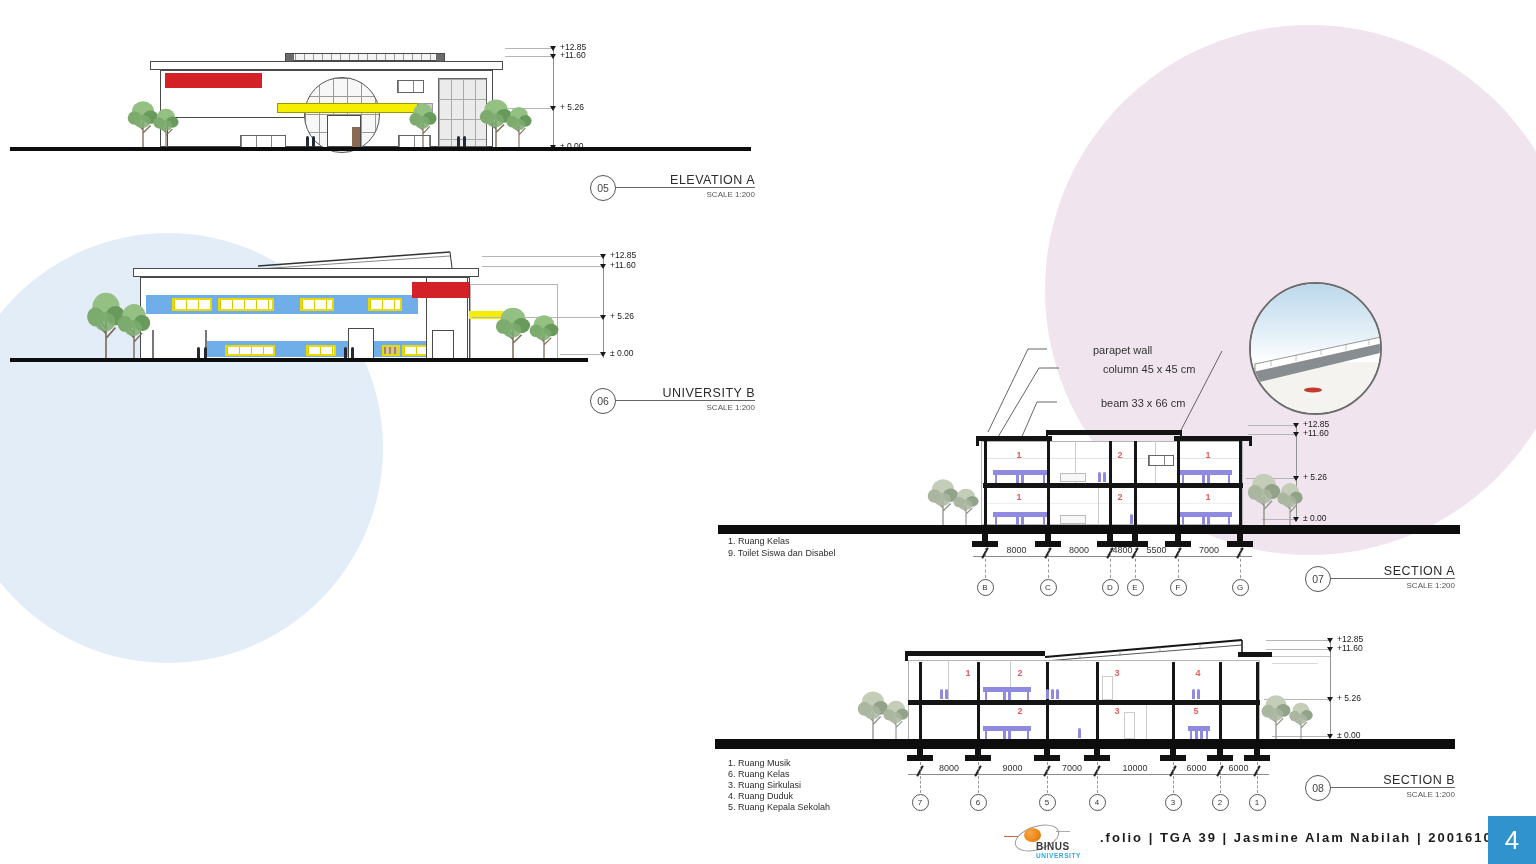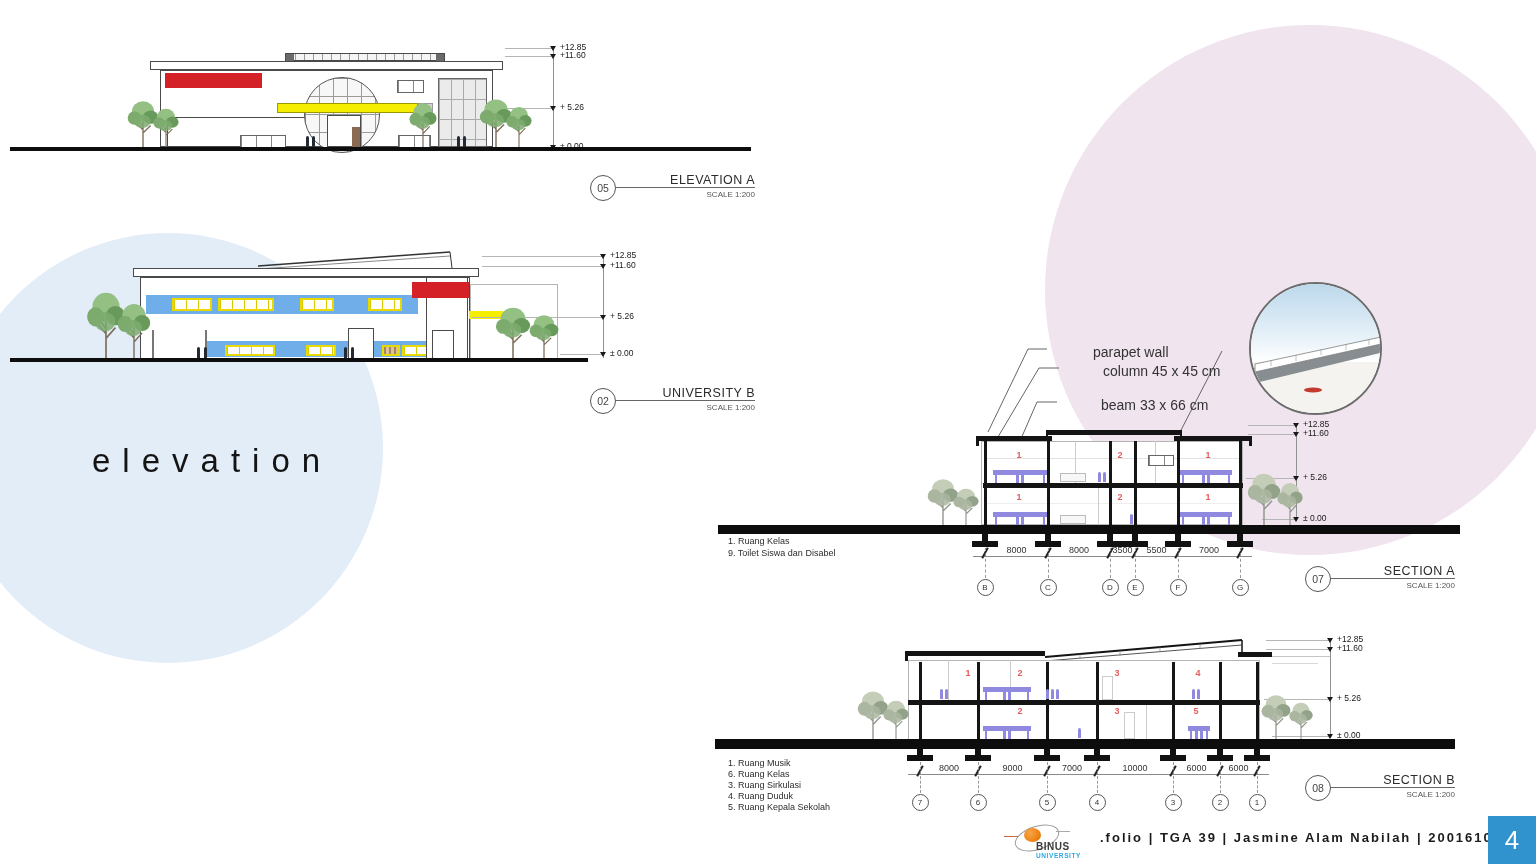--- a/index.html
+++ b/index.html
@@ -27,21 +27,21 @@
        background-size:12px 20px;}
   .circwin{position:absolute;width:76px;height:76px;border:1.5px solid #555;border-radius:50%;background:#f7f7f7;
        background-image:linear-gradient(#9a9a9a 1px,transparent 1px),linear-gradient(90deg,#9a9a9a 1px,transparent 1px);
        background-size:14px 18px;box-sizing:border-box;}
   .clerecap{position:absolute;width:8px;height:8px;background:#6a6a6a;top:0;}
   .tnum{position:absolute;width:24px;height:24px;border:1.5px solid #555;border-radius:50%;display:flex;
         align-items:center;justify-content:center;font-size:10.5px;color:#444;background:#fff;z-index:7;}
   .tln{position:absolute;height:1px;background:#666;z-index:7;}
   .ttl{position:absolute;text-align:right;font-size:12.5px;color:#2b2b2b;letter-spacing:.5px;z-index:7;}
   .tsc{position:absolute;text-align:right;font-size:8px;color:#555;z-index:7;}
-  .ann{position:absolute;font-size:14px;color:#333;white-space:nowrap;padding-left:42px;}
+  .ann{position:absolute;font-size:11px;color:#333;white-space:nowrap;padding-left:42px;}
   .ovl{position:absolute;overflow:visible;}
   .detailcircle{position:absolute;width:133px;height:133px;border:2px solid #6d6d6d;border-radius:50%;
         overflow:hidden;background:#fff;box-sizing:border-box;}
   #logo-orbit{position:absolute;left:1014px;top:826px;width:46px;height:24px;border:1.5px solid #9a9a9a;
         border-radius:50%;transform:rotate(-18deg);box-sizing:border-box;}
   #logo-dot{position:absolute;left:1024px;top:828px;width:17px;height:14px;border-radius:50%;
         background:radial-gradient(circle at 35% 35%,#f6a54a,#ef8314 60%,#c96a0a);}
   #logo-name{position:absolute;left:1036px;top:841px;font-size:10px;font-weight:bold;color:#3b3b3b;letter-spacing:.5px;}
   #logo-sub{position:absolute;left:1036px;top:852px;font-size:6.5px;font-weight:bold;color:#2aa9e0;letter-spacing:.6px;}
   #credit{position:absolute;left:1100px;top:830px;font-size:13px;font-weight:600;letter-spacing:2px;color:#1b1b1b;white-space:nowrap;}
@@ -49,21 +49,20 @@
         color:#fff;font-size:26px;display:flex;align-items:center;justify-content:center;}
 </style>
 </head>
 <body>
 
 <div id="canvas">
 
   <div id="bg-blue" class="bgcircle"></div>
   <div id="bg-pink" class="bgcircle"></div>
 
-  <div id="h-elev" class="bigword">elevation</div>
 
   <div class="outl" style="left:285px;top:53px;width:160px;height:8px;background:#f4f4f4 repeating-linear-gradient(90deg,#999 0 1px,transparent 1px 9px);">
     <div class="clerecap" style="left:0;"></div>
     <div class="clerecap" style="right:0;"></div>
   </div>
   <div class="outl" style="left:150px;top:61px;width:353px;height:9px;"></div>
   <div class="outl" style="left:160px;top:70px;width:333px;height:77px;"></div>
   <div class="outl" style="left:167px;top:117px;width:156px;height:30px;"></div>
   <div class="abs" style="left:165px;top:73px;width:97px;height:15px;background:var(--accent-red);"></div>
   <div class="circwin" style="left:304px;top:77px;"></div>
@@ -100,21 +99,21 @@
   <div class="louv" style="left:382px;top:345px;width:18px;height:11px;"></div>
   <div class="ywin" style="left:402px;top:345px;width:38px;height:11px;"></div>
   <div class="outl" style="left:348px;top:328px;width:26px;height:32px;"></div>
   <div class="abs" style="left:152px;top:330px;width:2px;height:30px;background:#777;"></div>
   <div class="abs" style="left:205px;top:330px;width:2px;height:30px;background:#777;"></div>
   <div class="outl" style="left:426px;top:277px;width:42px;height:83px;"></div>
   <div class="outl" style="left:432px;top:330px;width:22px;height:30px;"></div>
   <div class="abs" style="left:412px;top:282px;width:57px;height:16px;background:var(--accent-red);"></div>
   <div class="abs" style="left:469px;top:311px;width:39px;height:8px;background:var(--accent-yellow);"></div>
   <div class="gline" style="left:10px;top:358px;width:578px;"></div>
-  <div class="tnum" style="left:590px;top:388px;">02</div>
+  <div class="tnum" style="left:590px;top:388px;">06</div>
   <div class="tln" style="left:615px;top:400px;width:140px;"></div>
   <div class="ttl" style="left:605px;top:386px;width:150px;">UNIVERSITY B</div>
   <div class="tsc" style="left:605px;top:403px;width:150px;">SCALE 1:200</div>
 
   <svg class="ovl" style="left:900px;top:335px;width:400px;height:170px;">
     <polyline points="147,14 128,14 88,97" fill="none" stroke="#555" stroke-width="0.9"></polyline>
     <polyline points="159,33 139,33 92,112" fill="none" stroke="#555" stroke-width="0.9"></polyline>
     <polyline points="157,67 137,67 100,152" fill="none" stroke="#555" stroke-width="0.9"></polyline>
     <line x1="360" y1="14" x2="385" y2="20" stroke="#555" stroke-width="0.9"></line>
     <line x1="322" y1="16" x2="280" y2="97" stroke="#555" stroke-width="0.9"></line>
@@ -295,21 +294,21 @@
     <div class="abs" style="left: 1244px; top: 755px; width: 26px; height: 6px; background: rgb(17, 17, 17);"></div>
     <div class="abs" style="left: 973px; top: 556px; width: 279px; height: 1px; background: rgb(138, 138, 138);"></div>
     <div class="abs" style="left: 979px; top: 552px; width: 12px; height: 2px; background: rgb(34, 34, 34); transform: rotate(-62deg);"></div>
     <div class="abs" style="left: 1042px; top: 552px; width: 12px; height: 2px; background: rgb(34, 34, 34); transform: rotate(-62deg);"></div>
     <div class="abs" style="left: 1104px; top: 552px; width: 12px; height: 2px; background: rgb(34, 34, 34); transform: rotate(-62deg);"></div>
     <div class="abs" style="left: 1129px; top: 552px; width: 12px; height: 2px; background: rgb(34, 34, 34); transform: rotate(-62deg);"></div>
     <div class="abs" style="left: 1172px; top: 552px; width: 12px; height: 2px; background: rgb(34, 34, 34); transform: rotate(-62deg);"></div>
     <div class="abs" style="left: 1234px; top: 552px; width: 12px; height: 2px; background: rgb(34, 34, 34); transform: rotate(-62deg);"></div>
     <div class="abs" style="left: 1016.5px; top: 545px; font-size: 9px; color: rgb(51, 51, 51); transform: translateX(-50%);">8000</div>
     <div class="abs" style="left: 1079px; top: 545px; font-size: 9px; color: rgb(51, 51, 51); transform: translateX(-50%);">8000</div>
-    <div class="abs" style="left: 1122.5px; top: 545px; font-size: 9px; color: rgb(51, 51, 51); transform: translateX(-50%);">3500</div>
+    <div class="abs" style="left: 1122.5px; top: 545px; font-size: 9px; color: rgb(51, 51, 51); transform: translateX(-50%);">4800</div>
     <div class="abs" style="left: 1156.5px; top: 545px; font-size: 9px; color: rgb(51, 51, 51); transform: translateX(-50%);">5500</div>
     <div class="abs" style="left: 1209px; top: 545px; font-size: 9px; color: rgb(51, 51, 51); transform: translateX(-50%);">7000</div>
     <div class="abs" style="left: 908px; top: 774px; width: 361px; height: 1px; background: rgb(138, 138, 138);"></div>
     <div class="abs" style="left: 914px; top: 770px; width: 12px; height: 2px; background: rgb(34, 34, 34); transform: rotate(-62deg);"></div>
     <div class="abs" style="left: 972px; top: 770px; width: 12px; height: 2px; background: rgb(34, 34, 34); transform: rotate(-62deg);"></div>
     <div class="abs" style="left: 1041px; top: 770px; width: 12px; height: 2px; background: rgb(34, 34, 34); transform: rotate(-62deg);"></div>
     <div class="abs" style="left: 1091px; top: 770px; width: 12px; height: 2px; background: rgb(34, 34, 34); transform: rotate(-62deg);"></div>
     <div class="abs" style="left: 1167px; top: 770px; width: 12px; height: 2px; background: rgb(34, 34, 34); transform: rotate(-62deg);"></div>
     <div class="abs" style="left: 1214px; top: 770px; width: 12px; height: 2px; background: rgb(34, 34, 34); transform: rotate(-62deg);"></div>
     <div class="abs" style="left: 1251px; top: 770px; width: 12px; height: 2px; background: rgb(34, 34, 34); transform: rotate(-62deg);"></div>

